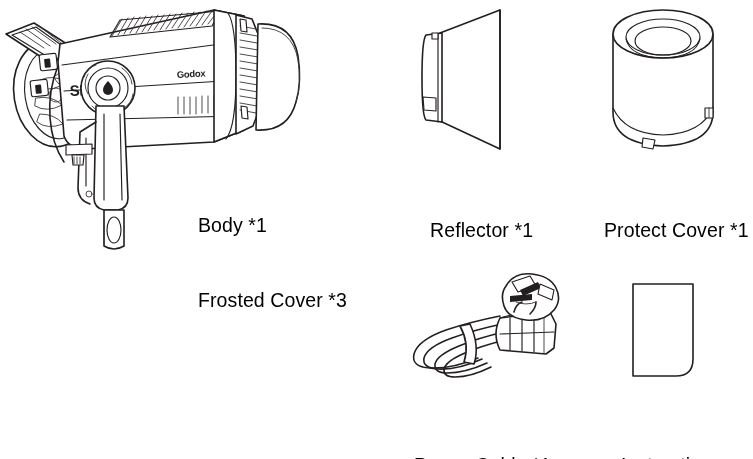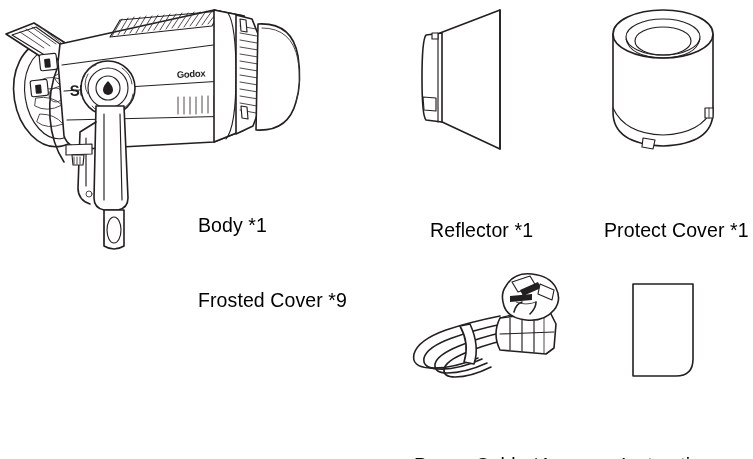--- a/index.html
+++ b/index.html
@@ -264,21 +264,21 @@
         <g class="ln-hair">
           <path d="M74 155 L74 162"></path>
           <path d="M77 155 L77 162"></path>
           <path d="M80 155 L80 162"></path>
         </g>
       </svg>
     </div>
 
     <div class="caption" id="body-caption">
       <div>Body *1</div>
-      <div>Frosted Cover *9</div>
+      <div>Frosted Cover *3</div>
     </div>
   </div>
 
   <div class="item">
 
     <div class="art" id="reflector-art">
       <svg width="140" height="150" viewBox="0 0 140 150" aria-hidden="true">
 
         <path class="fillw" d="M36 25 L96 2 L96 141 L36 113 Z"></path>
 

